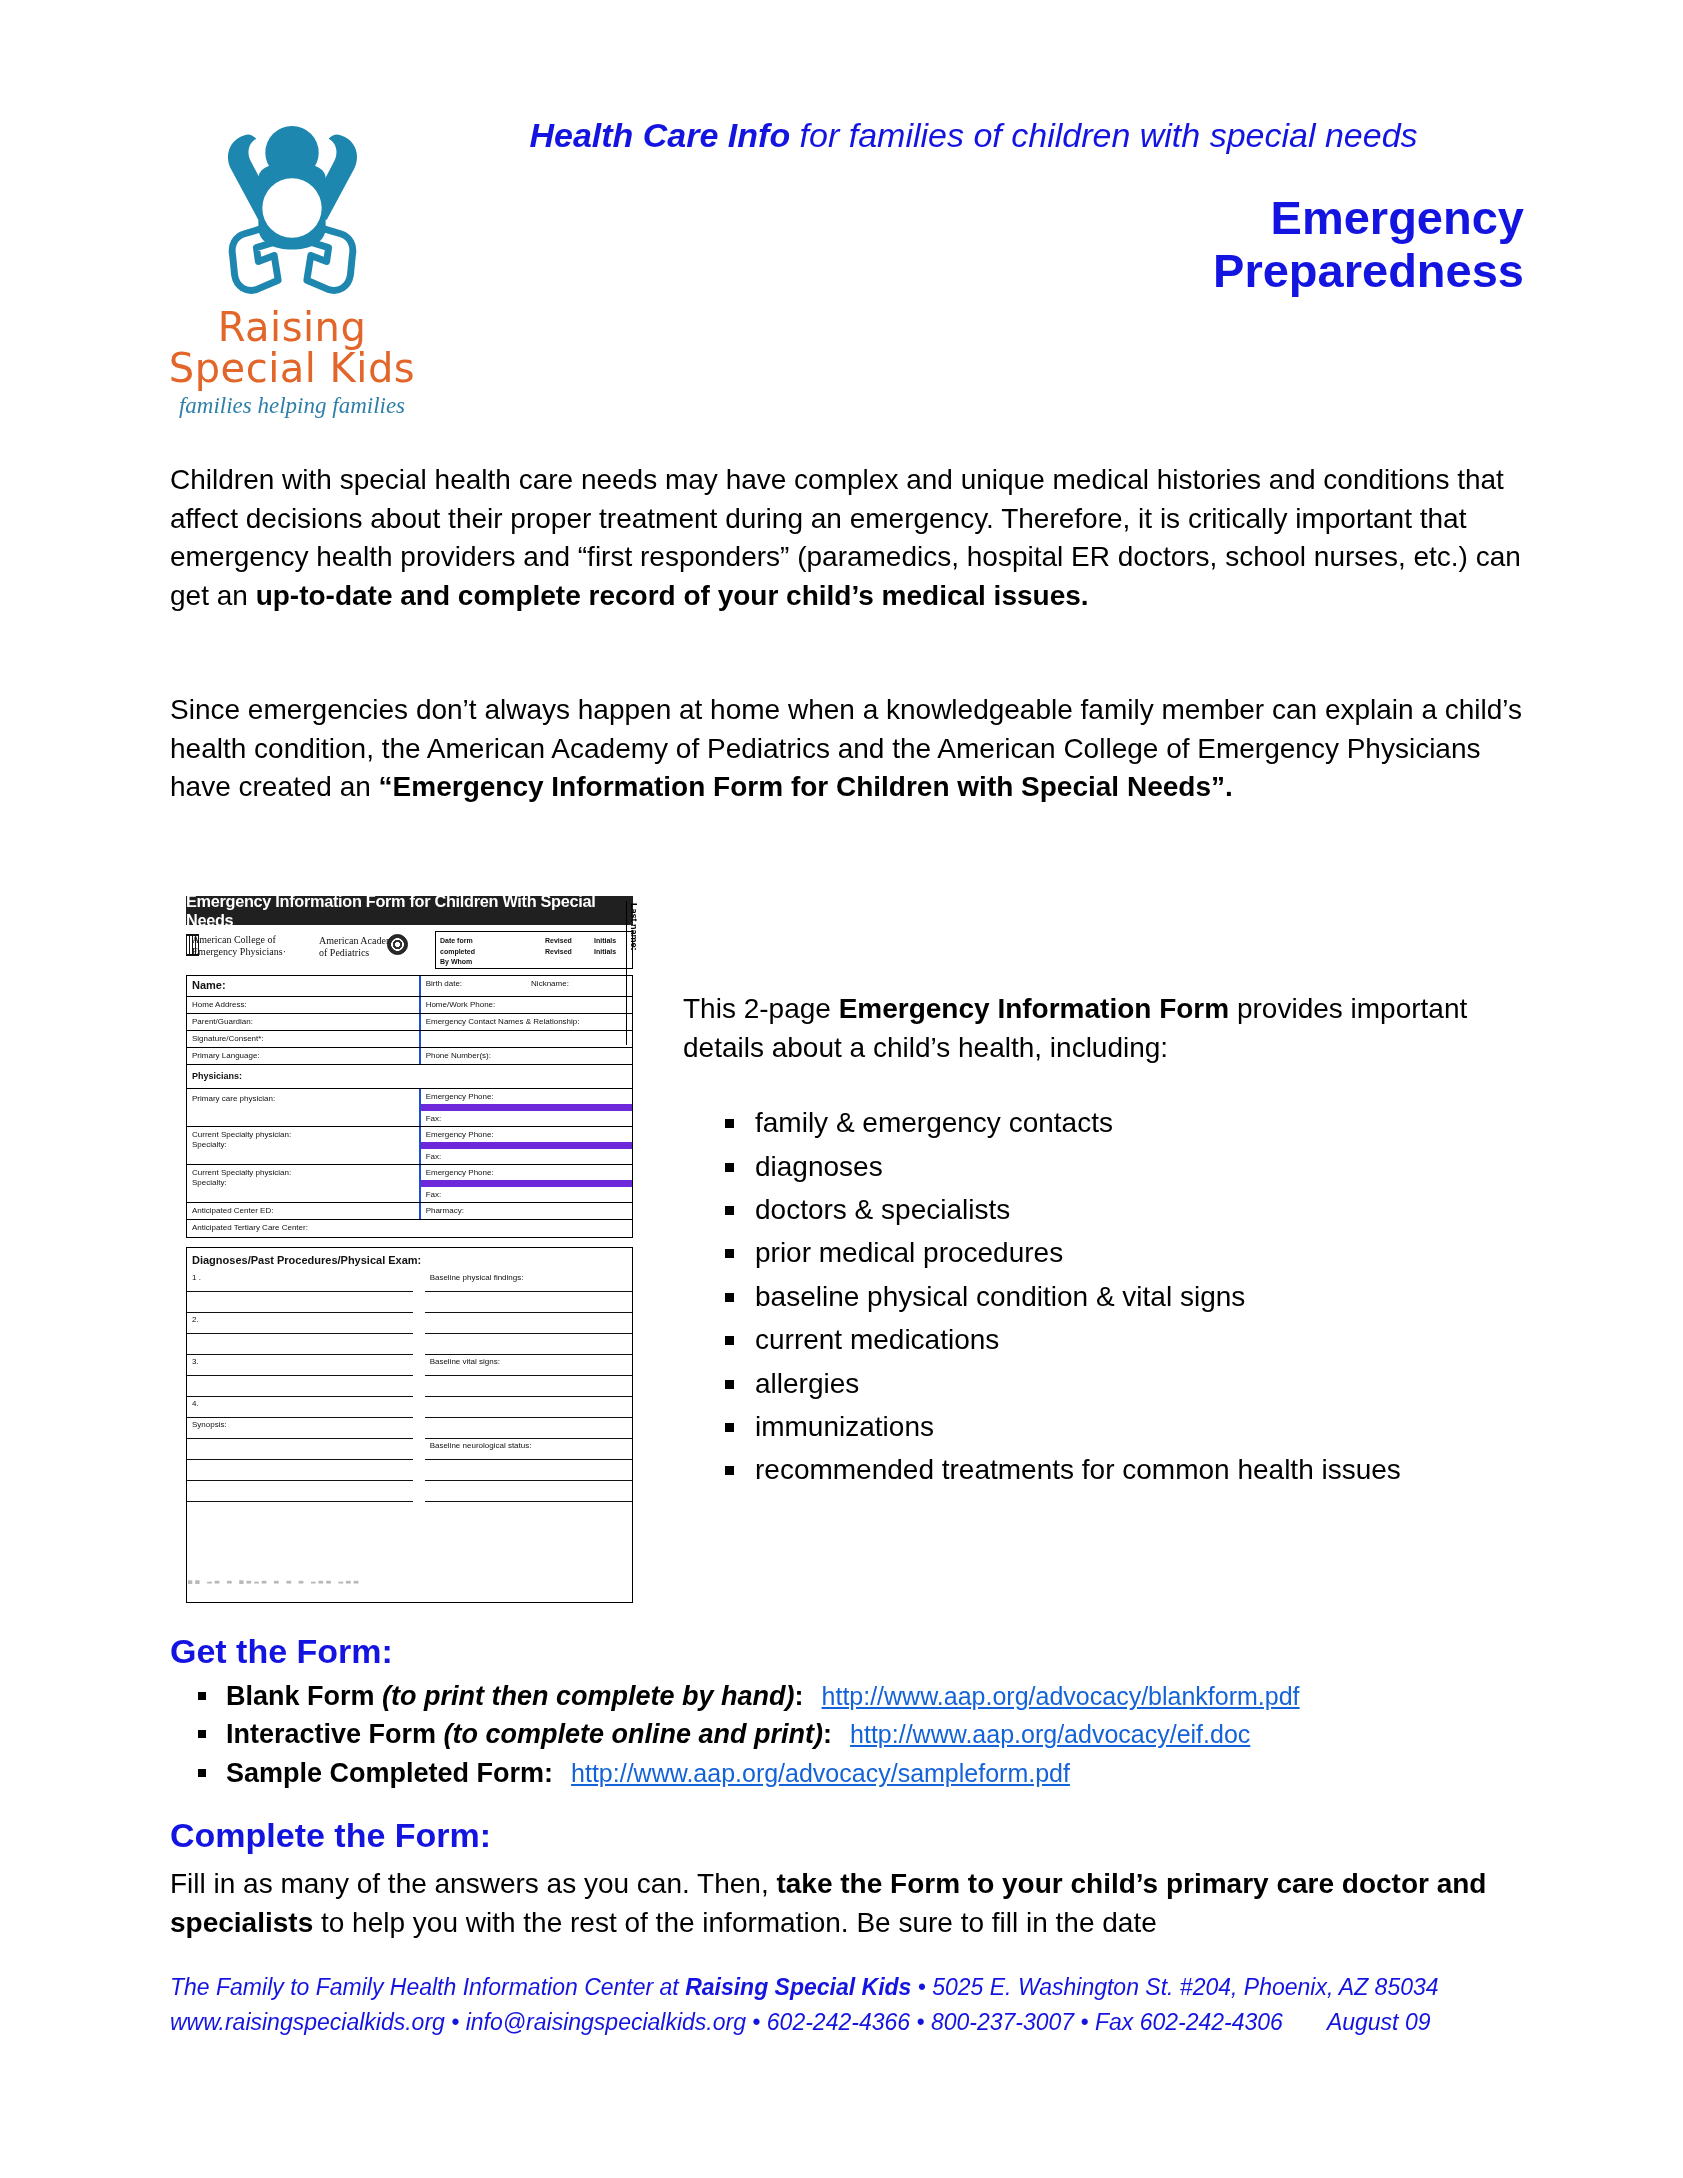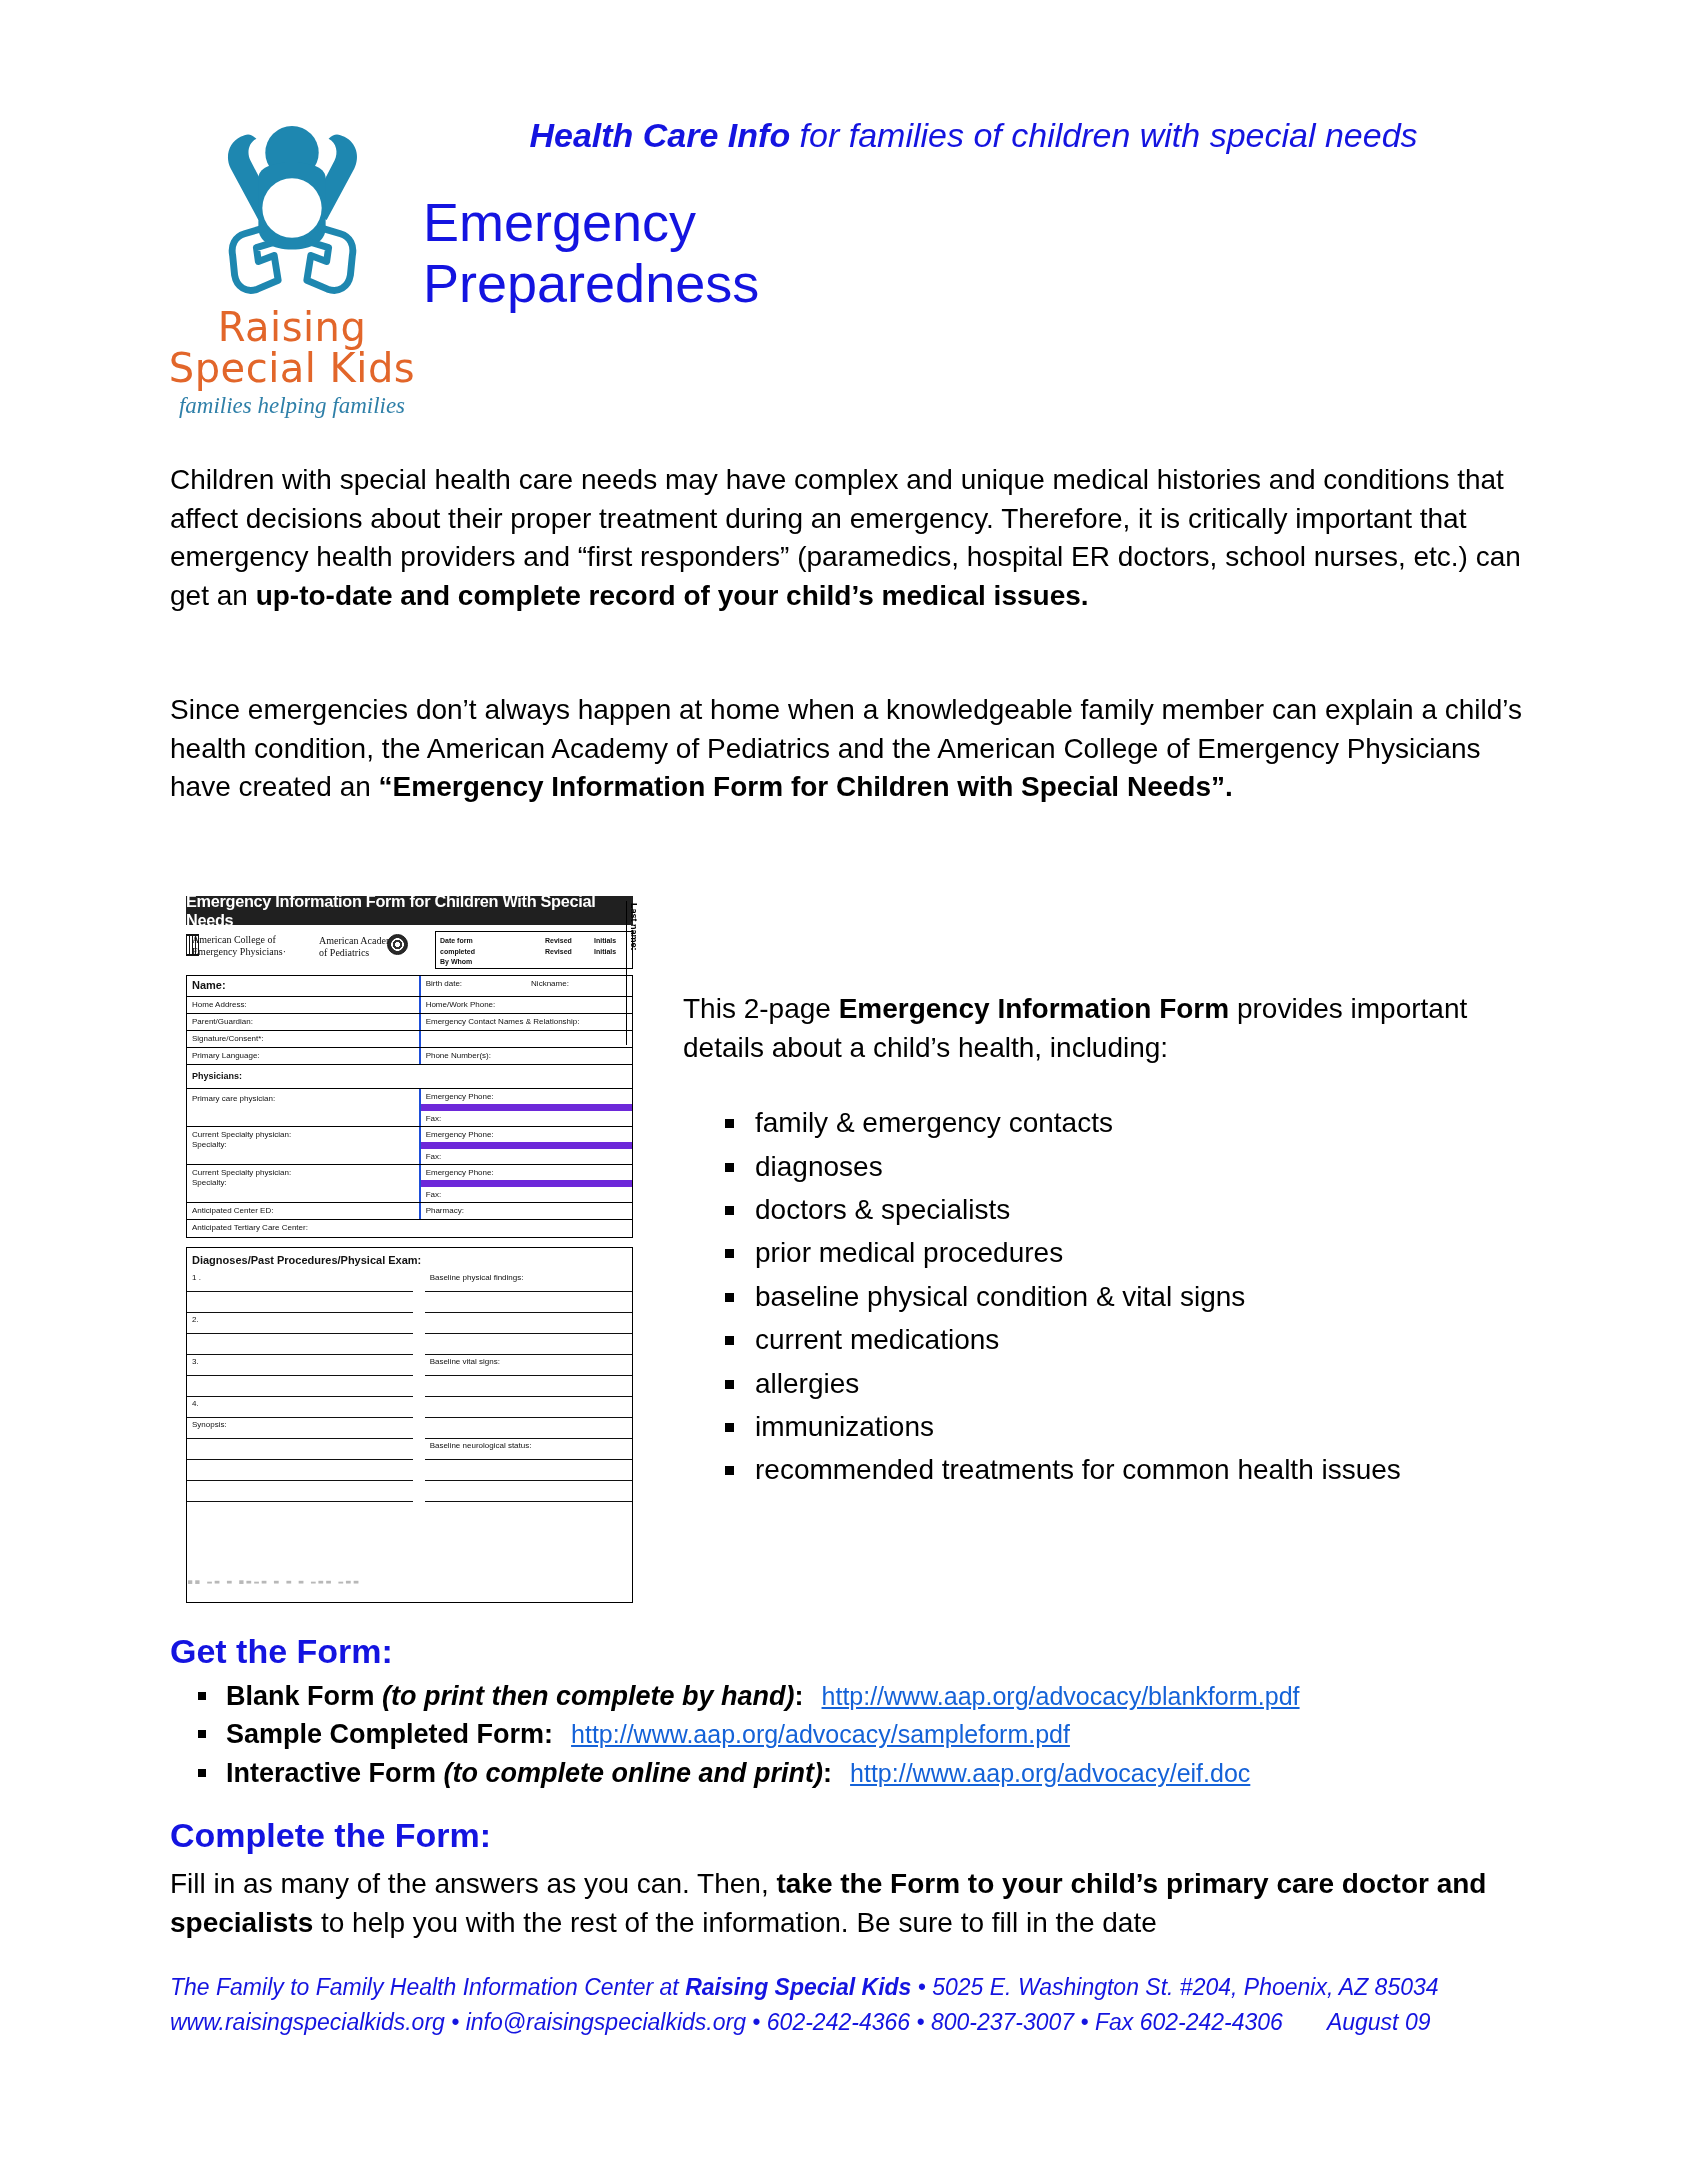--- a/index.html
+++ b/index.html
@@ -82,26 +82,26 @@
     font-size: 34px;
     font-style: italic;
     color: #1414E0;
     white-space: nowrap;
     line-height: 1.1;
   }
   .tagline .lead {
     font-weight: bold;
   }
   .big-title {
-    font-size: 54px;
-    font-weight: normal;
+    font-size: 47px;
+    font-weight: bold;
     color: #1414E0;
     line-height: 1.12;
     margin-top: 38px;
-    text-align: left;
+    text-align: right;
   }
 
   
   .para {
     position: absolute;
     left: 170px;
     width: 1356px;
     font-size: 28px;
     line-height: 1.38;
     color: #000;
@@ -561,22 +561,22 @@
       <li>allergies</li>
       <li>immunizations</li>
       <li>recommended treatments for common health issues</li>
     </ul>
   </div>
 
   <div class="section-head" id="head-get">Get the Form:</div>
 
   <ul class="linklist">
     <li><span class="lbl">Blank Form</span><span class="note"> (to print then complete by hand)</span><span class="colon">:</span><a class="url" href="#">http://www.aap.org/advocacy/blankform.pdf</a></li>
+    <li><span class="lbl">Interactive Form</span><span class="note"> (to complete online and print)</span><span class="colon">:</span><a class="url" href="#">http://www.aap.org/advocacy/eif.doc</a></li>
     <li><span class="lbl">Sample Completed Form</span><span class="note"></span><span class="colon">:</span><a class="url" href="#">http://www.aap.org/advocacy/sampleform.pdf</a></li>
-    <li><span class="lbl">Interactive Form</span><span class="note"> (to complete online and print)</span><span class="colon">:</span><a class="url" href="#">http://www.aap.org/advocacy/eif.doc</a></li>
   </ul>
 
   <div class="section-head" id="head-complete">Complete the Form:</div>
 
   <div class="complete-para"><span>Fill in as many of the answers as you can.  Then, </span><b>take the Form to your child’s primary care doctor and specialists</b><span> to help you with the rest of the information.  Be sure to fill in the date</span></div>
 
   <div class="footer">
     <div><span>The Family to Family Health Information Center at </span><b>Raising Special Kids</b><span> • 5025 E. Washington St. #204, Phoenix, AZ 85034</span></div>
     <div><span>www.raisingspecialkids.org • info@raisingspecialkids.org • 602-242-4366 • 800-237-3007 • Fax 602-242-4306</span><span class="date">August 09</span></div>
   </div>

